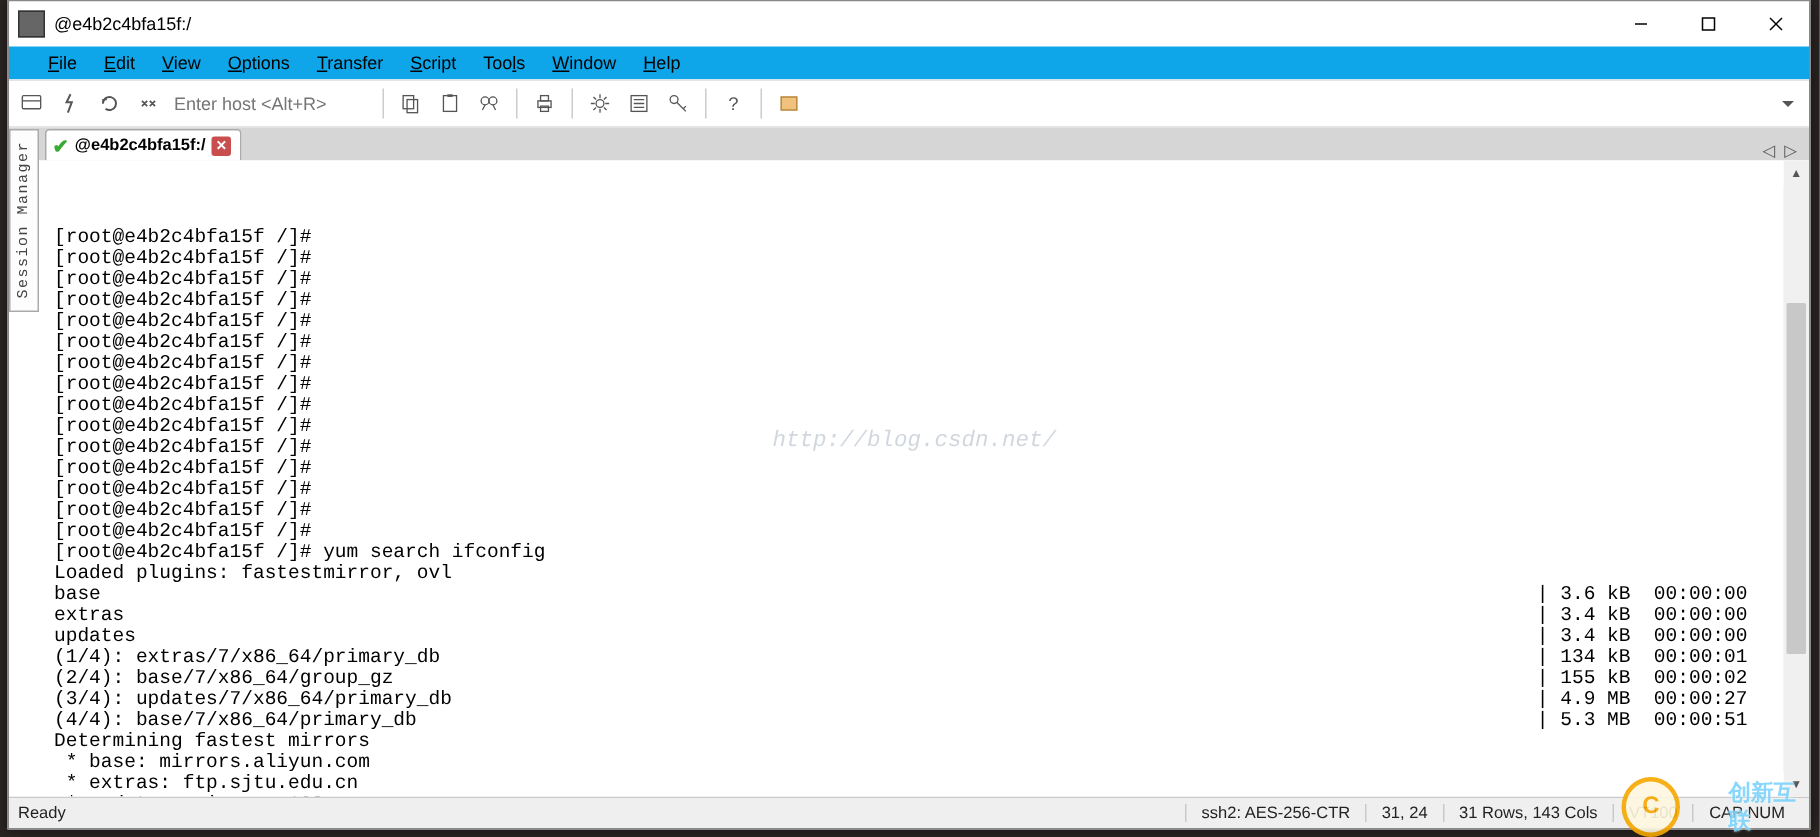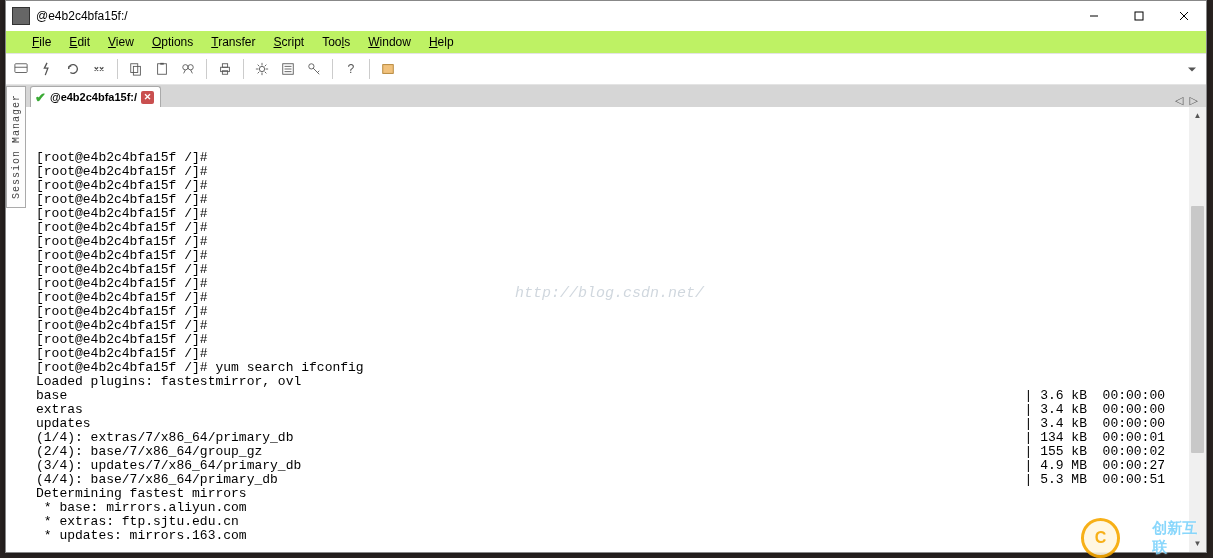--- a/index.html
+++ b/index.html
@@ -49,21 +49,21 @@
     width: 45px;
     height: 30px;
     display: flex;
     align-items: center;
     justify-content: center;
   }
   .win-btn svg { width: 10px; height: 10px; }
   
   .menubar {
     height: 22px;
-    background: #bef264;
+    background: #0ea5e9;
     display: flex;
     align-items: center;
     padding-left: 18px;
     gap: 2px;
     font-size: 12px;
     color: #000;
   }
   .menubar .menu-item {
     padding: 2px 8px;
   }
@@ -356,20 +356,21 @@
       <svg viewBox="0 0 16 16">
           <path d="M3 8a5 5 0 1 1 2 4" fill="none" stroke="#555" stroke-width="1.5"></path>
           <polyline points="3,8 3,5 6,5" fill="none" stroke="#555"></polyline>
         </svg>
     </div>
     <div class="tb-btn">
       <svg viewBox="0 0 16 16">
           <path d="M3 6l4 4M3 10l4-4M9 6l4 4M9 10l4-4" stroke="#555" stroke-width="1.3"></path>
         </svg>
     </div>
+    <input class="host-input" placeholder="Enter host &lt;Alt+R&gt;" style="">
     <div class="tb-sep"></div>
     <div class="tb-btn">
       <svg viewBox="0 0 16 16">
           <rect x="2" y="2" width="8" height="10" fill="none" stroke="#555"></rect>
           <rect x="5" y="5" width="8" height="10" fill="none" stroke="#555"></rect>
         </svg>
     </div>
     <div class="tb-btn">
       <svg viewBox="0 0 16 16">
           <rect x="3" y="2" width="10" height="12" fill="none" stroke="#555"></rect>
@@ -455,18 +456,27 @@
     <div>[root@e4b2c4bfa15f /]#</div><div>[root@e4b2c4bfa15f /]#</div><div>[root@e4b2c4bfa15f /]#</div><div>[root@e4b2c4bfa15f /]#</div><div>[root@e4b2c4bfa15f /]#</div><div>[root@e4b2c4bfa15f /]#</div><div>[root@e4b2c4bfa15f /]#</div><div>[root@e4b2c4bfa15f /]#</div><div>[root@e4b2c4bfa15f /]#</div><div>[root@e4b2c4bfa15f /]#</div><div>[root@e4b2c4bfa15f /]#</div><div>[root@e4b2c4bfa15f /]#</div><div>[root@e4b2c4bfa15f /]#</div><div>[root@e4b2c4bfa15f /]#</div><div>[root@e4b2c4bfa15f /]#</div><div>[root@e4b2c4bfa15f /]# yum search ifconfig</div><div>Loaded plugins: fastestmirror, ovl</div><div class="row"><span class="left">base</span><span class="right">| 3.6 kB  00:00:00</span></div><div class="row"><span class="left">extras</span><span class="right">| 3.4 kB  00:00:00</span></div><div class="row"><span class="left">updates</span><span class="right">| 3.4 kB  00:00:00</span></div><div class="row"><span class="left">(1/4): extras/7/x86_64/primary_db</span><span class="right">| 134 kB  00:00:01</span></div><div class="row"><span class="left">(2/4): base/7/x86_64/group_gz</span><span class="right">| 155 kB  00:00:02</span></div><div class="row"><span class="left">(3/4): updates/7/x86_64/primary_db</span><span class="right">| 4.9 MB  00:00:27</span></div><div class="row"><span class="left">(4/4): base/7/x86_64/primary_db</span><span class="right">| 5.3 MB  00:00:51</span></div><div>Determining fastest mirrors</div><div> * base: mirrors.aliyun.com</div><div> * extras: ftp.sjtu.edu.cn</div><div> * updates: mirrors.163.com</div></div>
     <div class="scrollbar">
       <div class="sb-arrow">▲</div>
       <div class="sb-track">
         <div class="sb-thumb"></div>
       </div>
       <div class="sb-arrow">▼</div>
     </div>
   </div>
 
+  <div class="statusbar">
+    <div class="cell">Ready</div>
+    <div class="spacer"></div>
+    <div class="cell">ssh2: AES-256-CTR</div>
+    <div class="cell">31, 24</div>
+    <div class="cell">31 Rows, 143 Cols</div>
+    <div class="cell">VT100</div>
+    <div class="cell">CAP  NUM</div>
+  </div>
 </div>
 
 <div class="logo-badge">
   <div class="circ">C</div>
   <div class="txt">创新互联</div>
 </div>
 
 </body></html>

